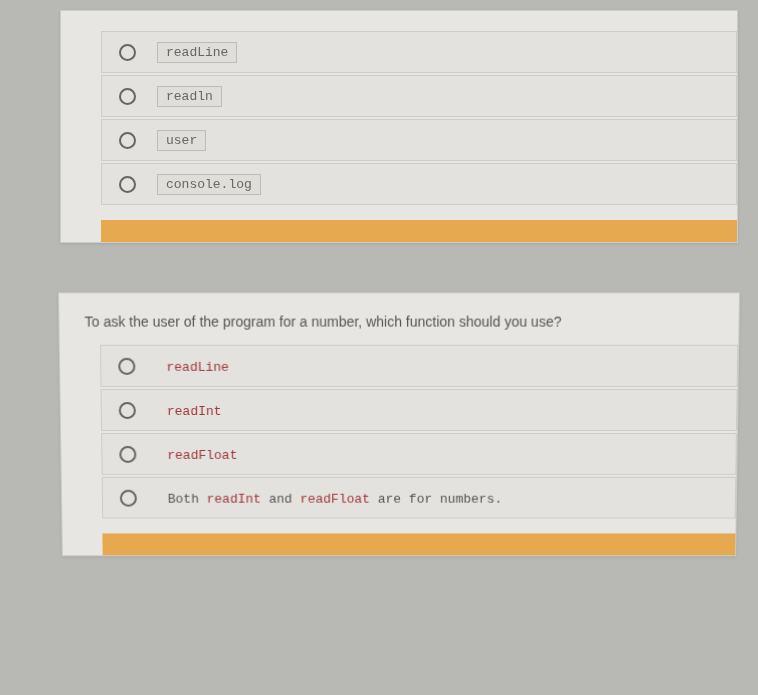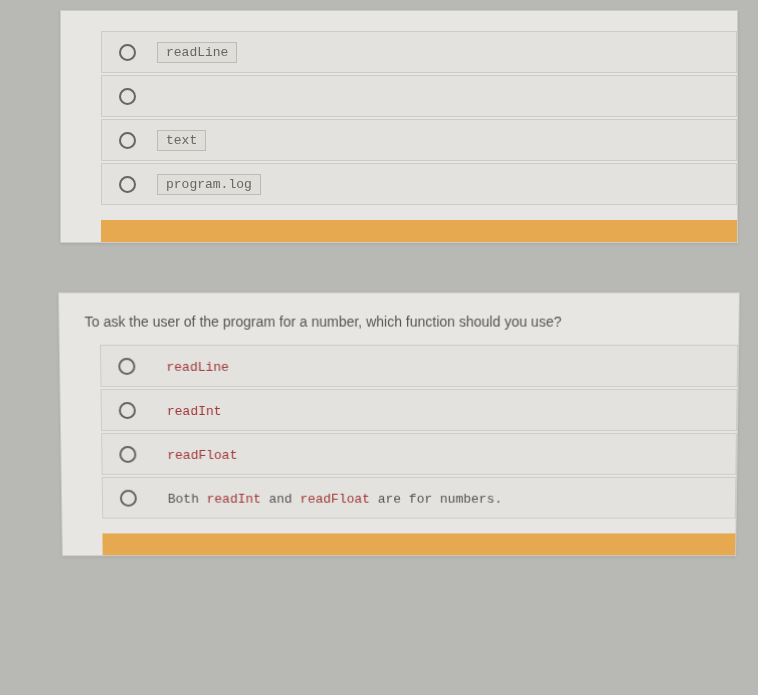--- a/index.html
+++ b/index.html
@@ -96,35 +96,38 @@
         <div class="radio-circle"></div>
       </div>
       <div class="label-cell">
         <span class="code-box">readLine</span>
       </div>
     </div>
     <div class="option-row">
       <div class="radio-cell">
         <div class="radio-circle"></div>
       </div>
-    </div>
-    <div class="option-row">
-      <div class="radio-cell">
-        <div class="radio-circle"></div>
-      </div>
       <div class="label-cell">
-        <span class="code-box">text</span>
+        <span class="code-box">readln</span>
       </div>
     </div>
     <div class="option-row">
       <div class="radio-cell">
         <div class="radio-circle"></div>
       </div>
       <div class="label-cell">
-        <span class="code-box">program.log</span>
+        <span class="code-box">user</span>
+      </div>
+    </div>
+    <div class="option-row">
+      <div class="radio-cell">
+        <div class="radio-circle"></div>
+      </div>
+      <div class="label-cell">
+        <span class="code-box">console.log</span>
       </div>
     </div>
   </div>
   <div class="bottom-bar"></div>
 </div>
 
 <div class="question-card tilted">
   <div class="question-text">To ask the user of the program for a number, which function should you use?</div>
   <div class="options">
     <div class="option-row">

